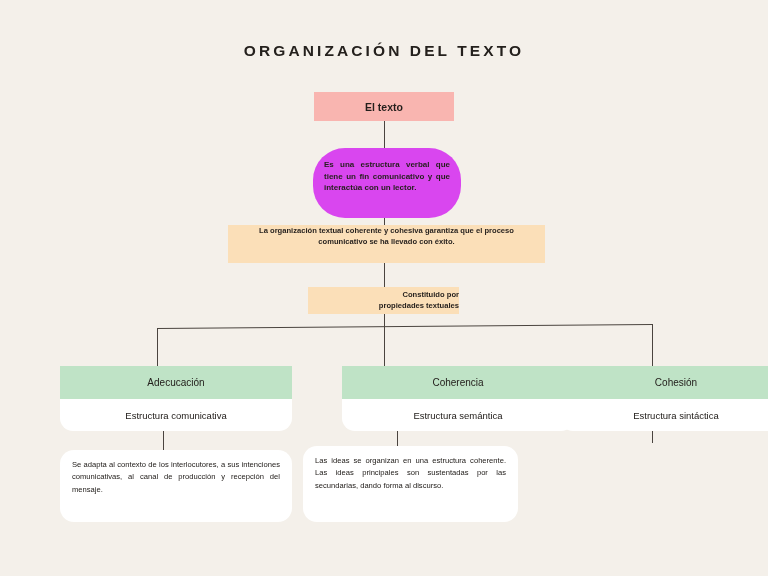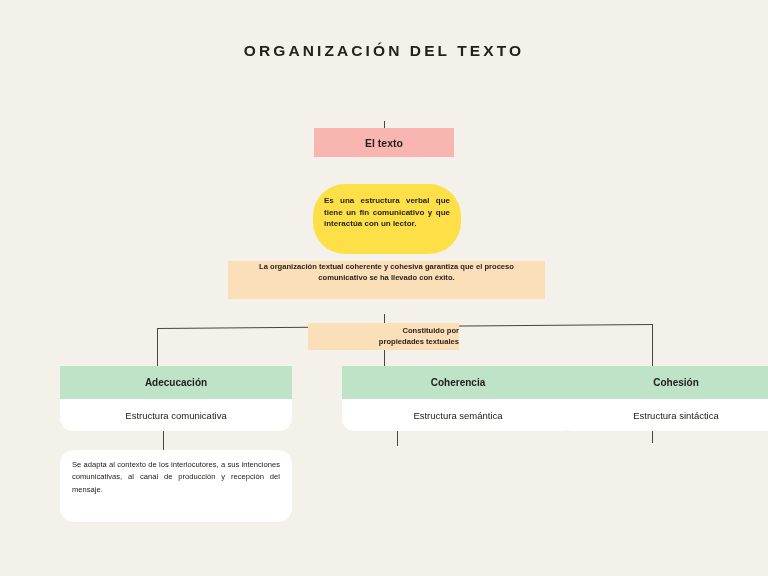--- a/index.html
+++ b/index.html
@@ -30,42 +30,41 @@
     font-weight: 700;
     letter-spacing: 3.1px;
     color: #24201d;
   }
 
   
   .node {
     position: absolute;
     box-sizing: border-box;
     color: #241f1c;
-    margin-top: 36px;
   }
 
   .node-root {
     left: 314px;
     top: 92px;
     width: 140px;
     height: 29px;
     background: #f9b5b0;
     display: flex;
     align-items: center;
     justify-content: center;
     font-size: 10.5px;
     font-weight: 700;
   }
 
   .node-def {
     left: 313px;
     top: 148px;
     width: 148px;
     height: 70px;
-    background: #fde047;
+    background: #d946ef;
     padding: 11px 11px 0 11px;
     font-size: 8px;
     font-weight: 700;
     line-height: 1.45;
     text-align: justify;
     text-justify: inter-word;
     border-radius: 32px;
   }
 
   .node-statement {
@@ -108,21 +107,21 @@
   .prop-card.col-1 { left: 301px; top: 366px; padding-left: 41px; }
   .prop-card.col-2 { left: 560px; top: 366px; }
 
   .prop-head {
     height: 33px;
     background: #bfe3c6;
     display: flex;
     align-items: center;
     justify-content: center;
     font-size: 10px;
-    font-weight: 700;
+    font-weight: 400;
     color: #24201d;
   }
   .prop-sub {
     height: 32px;
     background: #ffffff;
     border-bottom-left-radius: 13px;
     border-bottom-right-radius: 13px;
     display: flex;
     align-items: center;
     justify-content: center;
@@ -220,14 +219,15 @@
     <div class="prop-head">Coherencia</div>
     <div class="prop-sub">Estructura semántica</div>
   </div>
 
   <div class="prop-card col-2">
     <div class="prop-head">Cohesión</div>
     <div class="prop-sub">Estructura sintáctica</div>
   </div>
 
   <div class="desc col-0"> Se adapta al contexto de los interlocutores, a sus intenciones comunicativas, al canal de producción y recepción del mensaje.</div>
+  <div class="desc col-1">Las ideas se organizan en una estructura coherente. Las ideas principales son sustentadas por las secundarias, dando forma al discurso.</div>
 
 </div>
 
 </body></html>

